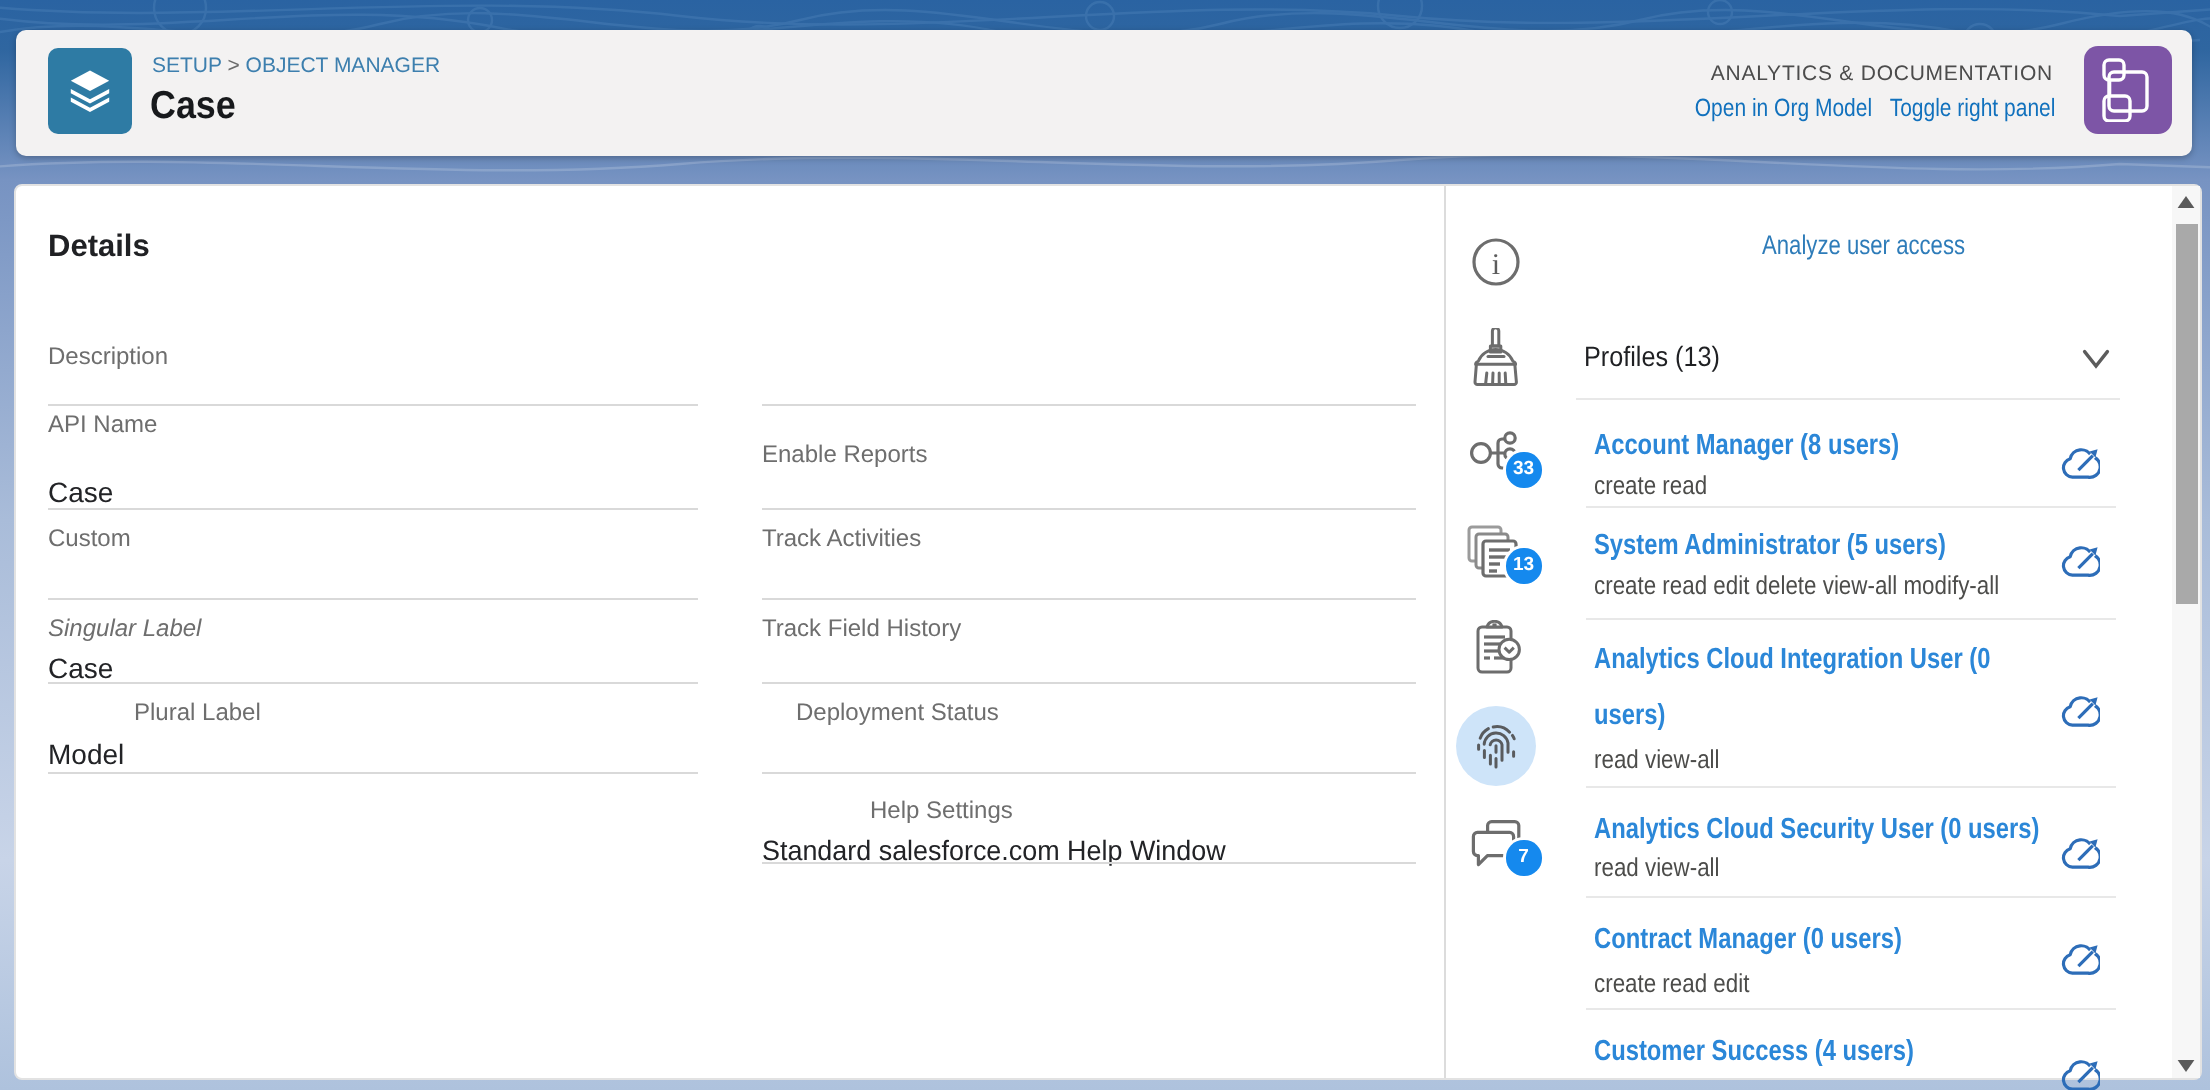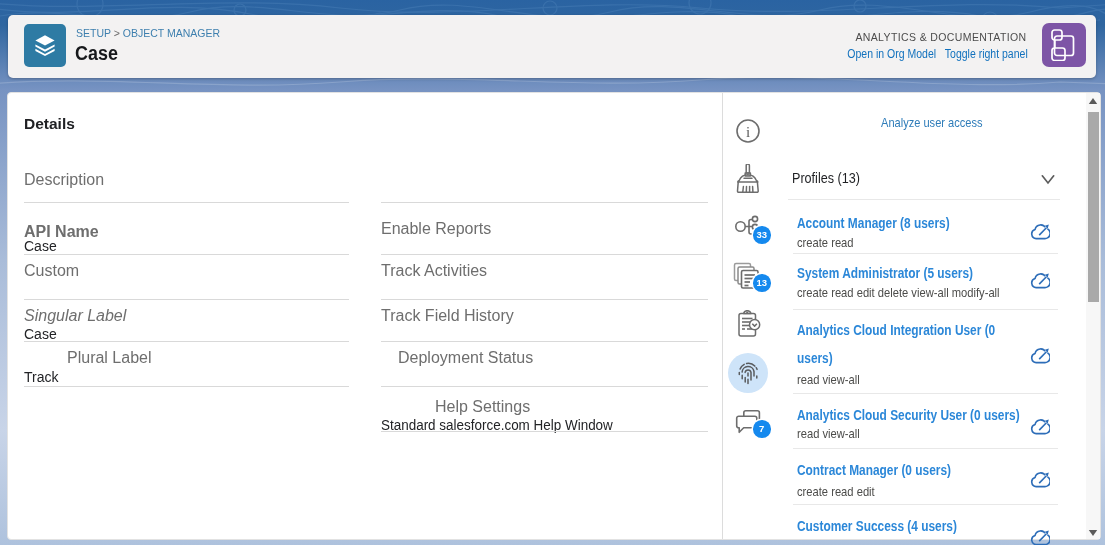--- a/index.html
+++ b/index.html
@@ -1,20 +1,20 @@
 <!DOCTYPE html>
 <html><head>
 <meta charset="utf-8">
 <style>
   html,body{margin:0;padding:0;}
   body{width:1105px;height:545px;overflow:hidden;font-family:"Liberation Sans",sans-serif;}
   #page{position:relative;width:1105px;height:545px;overflow:hidden;
     background:linear-gradient(180deg,#2a63a2 0px,#2f66a0 25px,#7793c2 90px,#a9bcd9 260px,#c8d4e8 430px,#aec2dd 545px);}
   .abs{position:absolute;}
-  .lbl{position:absolute;font-size:16px;color:#6e6e6e;line-height:1;}
+  .lbl{position:absolute;font-size:12px;color:#6e6e6e;line-height:1;}
   .val{position:absolute;font-size:14px;color:#222326;line-height:1;}
   .uline{position:absolute;height:1px;background:#d9d9d9;}
   .pdiv{position:absolute;height:1px;background:#e8e8e8;}
   .ptitle{position:absolute;font-size:14.5px;font-weight:bold;color:#2b87d8;line-height:28px;transform:scaleX(0.82);transform-origin:0 0;white-space:nowrap;}
   .psub{position:absolute;font-size:13px;color:#4c4c4a;line-height:1;transform:scaleX(0.86);transform-origin:0 0;white-space:nowrap;}
   .cloud{position:absolute;width:20px;height:18px;}
 </style>
 </head>
 <body>
 <div id="page">
@@ -65,33 +65,33 @@
 
   <div class="abs" style="left:7px;top:92px;width:1094px;height:448px;background:#ffffff;border-radius:4px;border:1px solid #e2e2e2;box-sizing:border-box;"></div>
 
   <div class="abs" style="left:722px;top:93px;width:1px;height:446px;background:#dcdcdc;"></div>
 
   <div class="abs" style="left:24px;top:116px;font-size:15.5px;font-weight:bold;color:#202124;line-height:1;">Details</div>
 
   <div class="lbl" style="left:24px;top:171.5px;">Description</div>
   <div class="uline" style="left:24px;top:202px;width:325px;"></div>
 
-  <div class="lbl" style="left:24px;top:224px;font-weight:bold;">API Name</div>
+  <div class="lbl" style="left:24px;top:206px;">API Name</div>
   <div class="val" style="left:24px;top:239px;">Case</div>
   <div class="uline" style="left:24px;top:254px;width:325px;"></div>
 
   <div class="lbl" style="left:24px;top:262.5px;">Custom</div>
   <div class="uline" style="left:24px;top:299px;width:325px;"></div>
 
   <div class="lbl" style="left:24px;top:307.5px;font-style:italic;">Singular Label</div>
   <div class="val" style="left:24px;top:326.5px;">Case</div>
   <div class="uline" style="left:24px;top:341px;width:325px;"></div>
 
   <div class="lbl" style="left:24px;top:349.5px;margin-left:43px;">Plural Label</div>
-  <div class="val" style="left:24px;top:369.5px;">Track</div>
+  <div class="val" style="left:24px;top:369.5px;">Model</div>
   <div class="uline" style="left:24px;top:386px;width:325px;"></div>
 
   <div class="uline" style="left:381px;top:202px;width:327px;"></div>
 
   <div class="lbl" style="left:381px;top:220.5px;">Enable Reports</div>
   <div class="uline" style="left:381px;top:254px;width:327px;"></div>
 
   <div class="lbl" style="left:381px;top:262.5px;">Track Activities</div>
   <div class="uline" style="left:381px;top:299px;width:327px;"></div>
 

